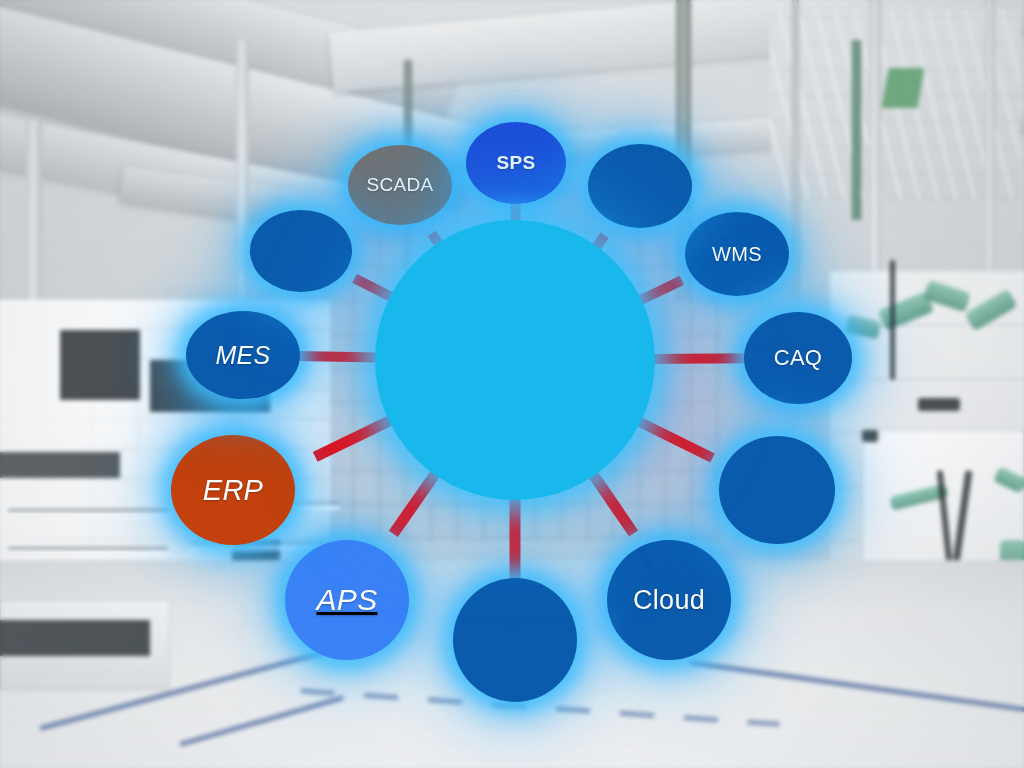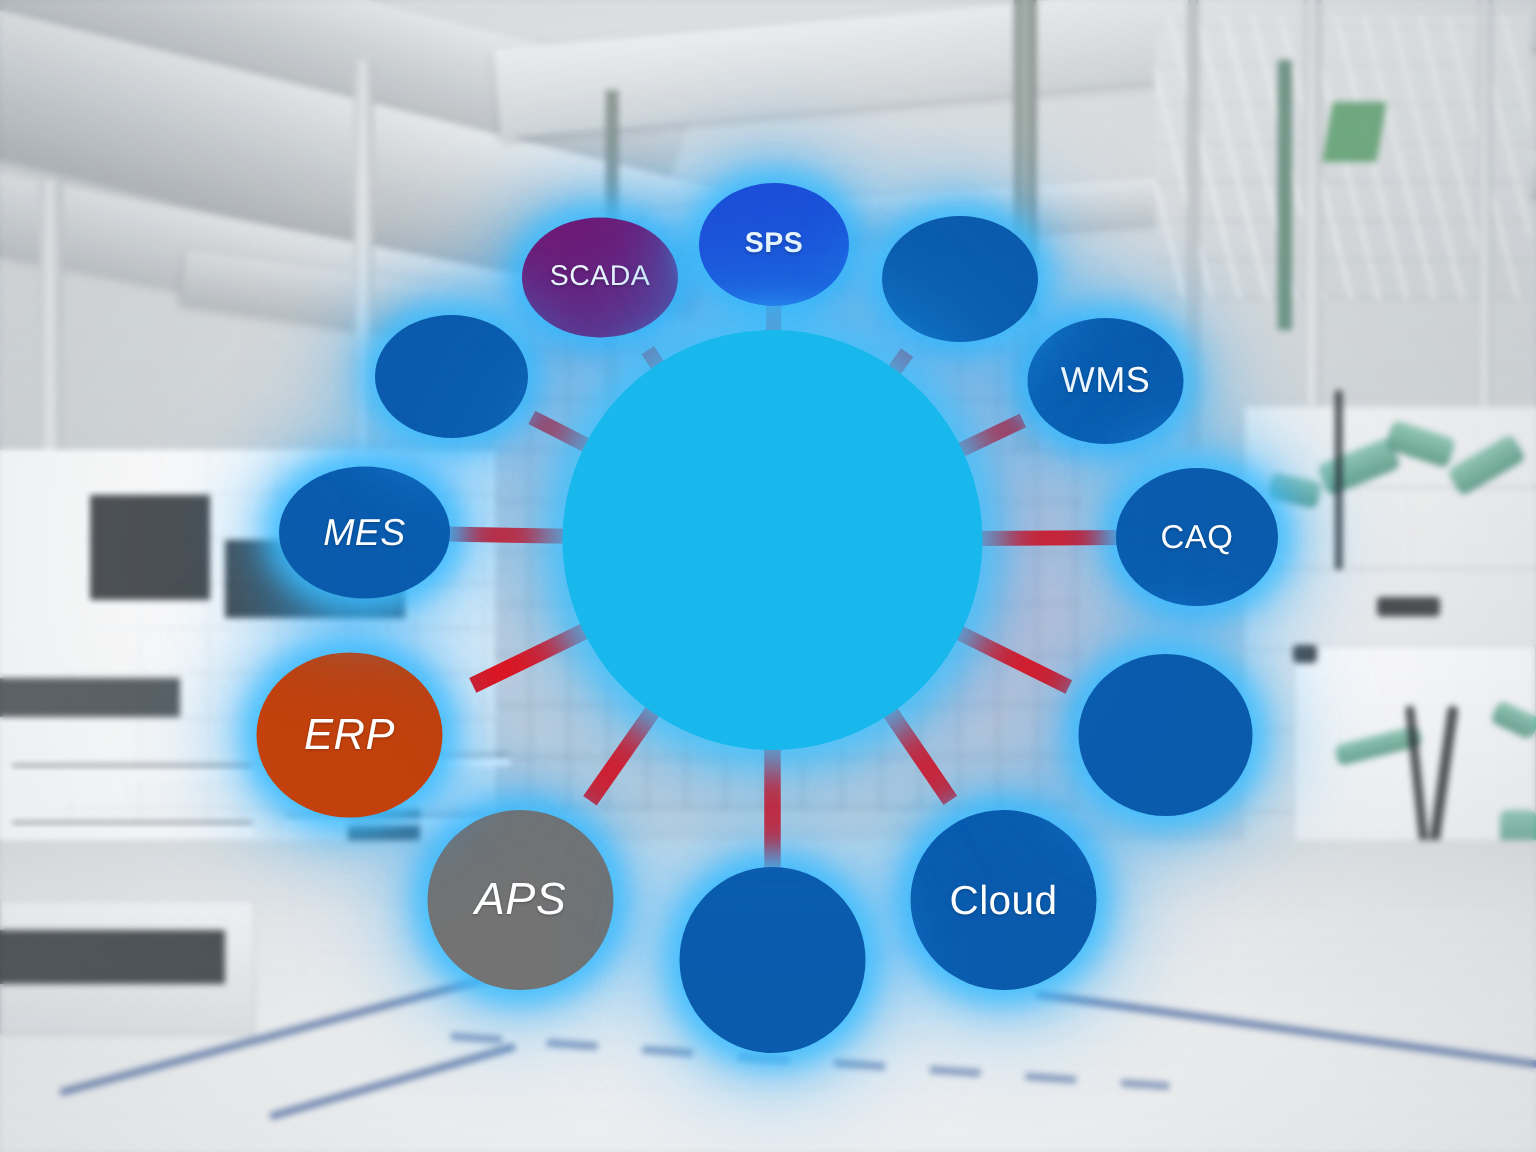--- a/index.html
+++ b/index.html
@@ -323,36 +323,36 @@
         <line x1="650.9966039055081" y1="359.0388932586183" x2="747.677524876083" y2="358.3556358666001" stroke="#FF0000" stroke-width="10"></line>
         <line x1="636.8275254035226" y1="420.44877214678604" x2="712.5410789057709" y2="458.0165658692756" stroke="#FF0000" stroke-width="10"></line>
         <line x1="591.7299086834756" y1="472.2876712441107" x2="633.5722325749214" y2="533.5203403535435" stroke="#FF0000" stroke-width="11"></line>
         <line x1="515" y1="496" x2="515" y2="582" stroke="#FF0000" stroke-width="11"></line>
         <line x1="437.00912116658736" y1="471.4155411905895" x2="393.2833318306004" y2="533.8809545277137" stroke="#FF0000" stroke-width="11"></line>
         <line x1="392.63614637889" y1="419.35560063710557" x2="315.1887192308602" y2="456.92338246264245" stroke="#FF0000" stroke-width="11"></line>
         <line x1="379.02297211944324" y1="357.5004222816074" x2="296.7899715470169" y2="355.9887862416731" stroke="#FF0000" stroke-width="10"></line>
         <line x1="393.8143071345527" y1="298.27457699844035" x2="354.5115336996395" y2="278.25587464140517" stroke="#FF0000" stroke-width="10"></line>
       </svg>
     <div id="node-layer">
-        <div class="node" style="left: 400px; top: 185px; width: 104px; height: 80px; background: #701a75;">
+        <div class="node" style="left: 400px; top: 185px; width: 104px; height: 80px; background: #737373;">
           <span class="node-label" style="font-size: 19px; color: rgb(255, 255, 255);">SCADA</span>
         </div>
         <div class="node" style="left: 516px; top: 163px; width: 100px; height: 82px; background: #1d4ed8; font-weight: bold;">
           <span class="node-label" style="font-size: 19px; color: rgb(255, 255, 255);">SPS</span>
         </div>
         <div class="node" style="left: 737px; top: 254px; width: 104px; height: 84px; background: rgb(11, 91, 173);">
-          <span class="node-label" style="font-size: 24px; color: rgb(255, 255, 255);">WMS</span>
+          <span class="node-label" style="font-size: 20px; color: rgb(255, 255, 255);">WMS</span>
         </div>
         <div class="node" style="left: 798px; top: 358px; width: 108px; height: 92px; background: rgb(11, 91, 173);">
           <span class="node-label" style="font-size: 22px; color: rgb(255, 255, 255);">CAQ</span>
         </div>
         <div class="node" style="left: 669px; top: 600px; width: 124px; height: 120px; background: rgb(11, 91, 173);">
           <span class="node-label" style="font-size: 27px; color: rgb(255, 255, 255);">Cloud</span>
         </div>
-        <div class="node" style="left: 347px; top: 600px; width: 124px; height: 120px; background: #737373;">
+        <div class="node" style="left: 347px; top: 600px; width: 124px; height: 120px; background: #3b82f6; text-decoration: underline;">
           <span class="node-label italic" style="font-size: 30px; color: rgb(255, 255, 255);">APS</span>
         </div>
         <div class="node" style="left: 233px; top: 490px; width: 124px; height: 110px; background: #c2410c;">
           <span class="node-label italic" style="font-size: 29px; color: rgb(255, 255, 255);">ERP</span>
         </div>
         <div class="node" style="left: 243px; top: 355px; width: 114px; height: 88px; background: rgb(11, 91, 173);">
           <span class="node-label italic" style="font-size: 25px; color: rgb(255, 255, 255);">MES</span>
         </div>
         <div class="node" style="left: 301px; top: 251px; width: 102px; height: 82px; background: rgb(11, 91, 173);"></div>
         <div class="node" style="left: 640px; top: 186px; width: 104px; height: 84px; background: rgb(11, 91, 173);"></div>

